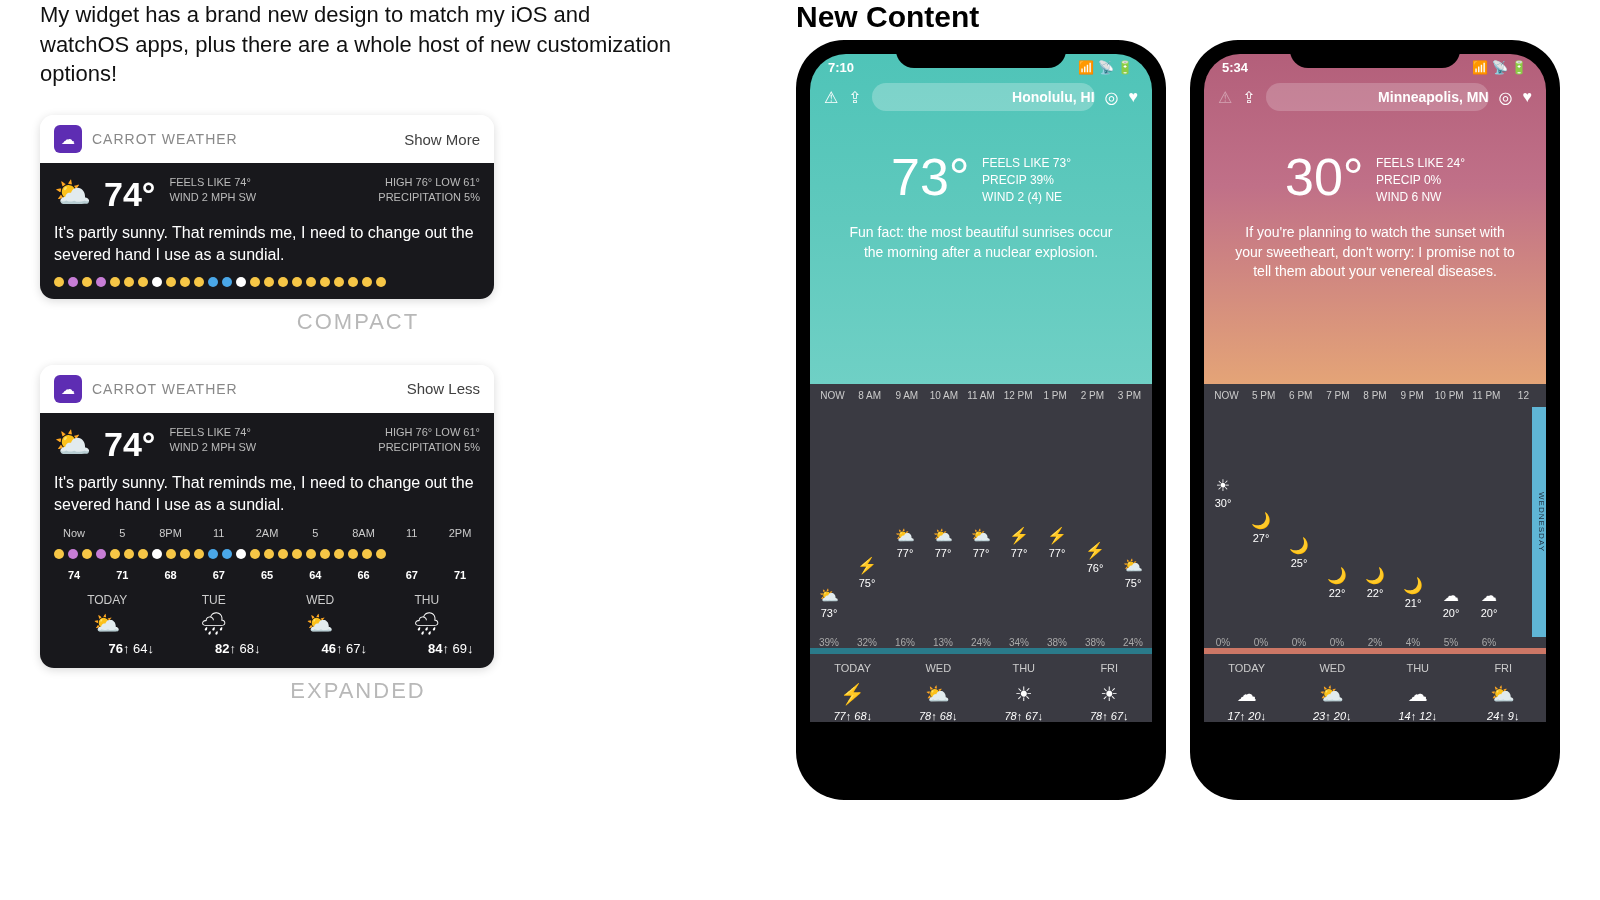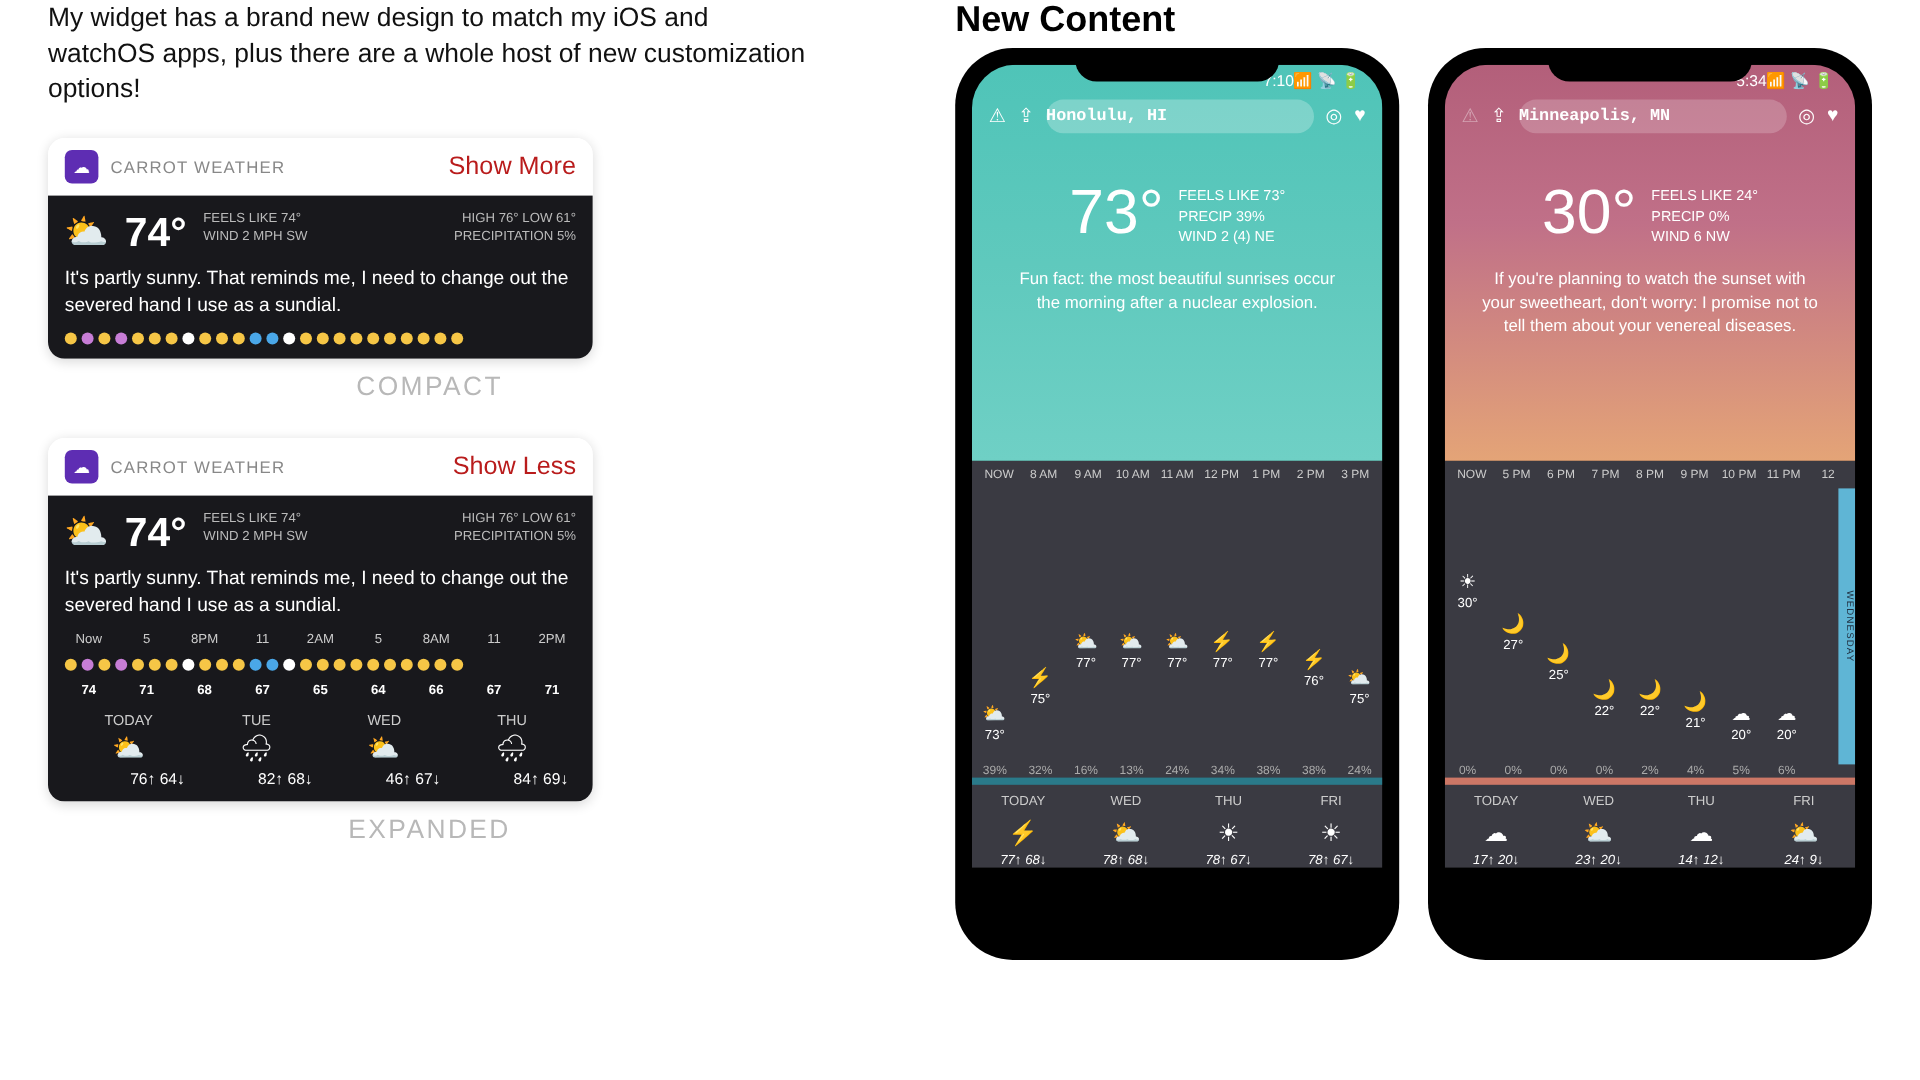--- a/index.html
+++ b/index.html
@@ -6,51 +6,51 @@
 body { background:#fff; padding:0 40px; width:1600px; }
 .row { display:flex; gap:120px; }
 .col { flex:1; }
 h2 { font-size:30px; font-weight:700; margin-bottom:6px; }
 .lead { font-size:22px; line-height:1.35; color:#111; margin-bottom:26px; }
 
 .widget { width:454px; border-radius:14px; overflow:hidden; box-shadow:0 2px 10px rgba(0,0,0,.15); margin-bottom:10px; }
 .whead { background:#fff; display:flex; align-items:center; padding:10px 14px; }
 .wicon { width:28px; height:28px; background:#5e2db3; border-radius:6px; margin-right:10px; display:flex; align-items:center; justify-content:center; color:#fff; font-size:14px; }
 .wtitle { color:#888; font-size:14px; letter-spacing:1px; flex:1; }
-.wtoggle { color:#b91c1c; font-size:21px; }
+.wtoggle { color:#404040; font-size:15px; }
 .wbody { background:#18181c; color:#fff; padding:12px 14px; }
 .cur { display:flex; align-items:flex-start; gap:10px; }
 .bigicon { font-size:30px; width:40px; }
 .bigtemp { font-size:34px; font-weight:600; }
 .meta { font-size:11px; color:#bbb; line-height:1.4; margin-left:4px; }
 .meta2 { margin-left:auto; text-align:right; font-size:11px; color:#bbb; line-height:1.4; }
 .sn { font-size:16px; margin-top:8px; line-height:1.4; }
 .dots { display:flex; gap:4px; margin-top:10px; flex-wrap:nowrap; }
 .dot { width:10px; height:10px; border-radius:50%; }
 .caption { text-align:center; color:#b8b8b8; font-weight:400; font-size:22px; letter-spacing:2px; margin-bottom:30px; }
 
 .hrow { display:flex; justify-content:space-between; font-size:11px; color:#ccc; margin-top:10px; }
 .hrow .hc { text-align:center; width:40px; }
 .hrow .ht { font-weight:600; color:#fff; }
 .drow { display:flex; justify-content:space-between; margin-top:12px; }
 .dc { text-align:center; flex:1; }
 .dl { font-size:12px; color:#ccc; }
 .di { font-size:22px; margin:4px 0; }
 .dt { font-size:13px; }
-.dt .hi { font-weight:400;margin-left:48px; }
+.dt .hi { font-weight:700;margin-left:48px; }
 
 .phones { display:flex; gap:24px; }
 .phone { width:370px; height:760px; background:#000; border-radius:48px; padding:14px; position:relative; }
 .screen { width:100%; height:100%; border-radius:36px; overflow:hidden; position:relative; }
 .notch { position:absolute; top:0; left:50%; transform:translateX(-50%); width:170px; height:28px; background:#000; border-radius:0 0 18px 18px; z-index:20; }
-.sbar { display:flex; justify-content:flex-end; padding:6px 18px 2px; font-size:13px; font-weight:400; color:#fff; }
+.sbar { display:flex; justify-content:space-between; padding:6px 18px 2px; font-size:13px; font-weight:700; color:#fff; }
 .sky1 { background:linear-gradient(#4fc4b8,#5fc9bd 50%,#6fd0c5); height:330px; position:relative; }
 .sky2 { background:linear-gradient(#b35f7a,#c07088 40%,#e4a477); height:330px; position:relative; }
 .topbar { display:flex; align-items:center; gap:10px; padding:6px 14px; }
-.pill { flex:1; text-align:left; padding:6px 0; border-radius:16px; font-size:14px; font-weight:600; color:#fff;font-family:Liberation Mono, monospace; }
+.pill { flex:1; text-align:right; padding:6px 0; border-radius:16px; font-size:14px; font-weight:600; color:#fff; }
 .pill1 { background:rgba(255,255,255,.25); }
 .pill2 { background:rgba(255,255,255,.2); }
 .ticon { color:#fff; font-size:16px; }
 .pcur { text-align:center; margin-top:30px; color:#fff; }
 .pcur .bt { font-size:52px; font-weight:300; display:inline-block; vertical-align:top; }
 .pcur .bm { display:inline-block; text-align:left; font-size:12px; line-height:1.4; margin-left:8px; vertical-align:top; margin-top:8px; }
 .psn { color:#fff; text-align:center; font-size:14px; padding:0 30px; margin-top:16px; line-height:1.4; }
 .dark { background:#3a3a42; color:#fff; }
 .hstrip { display:flex; font-size:10px; color:#ccc; padding:6px 4px; justify-content:space-between; }
 .hstrip span { flex:1; text-align:center; }

